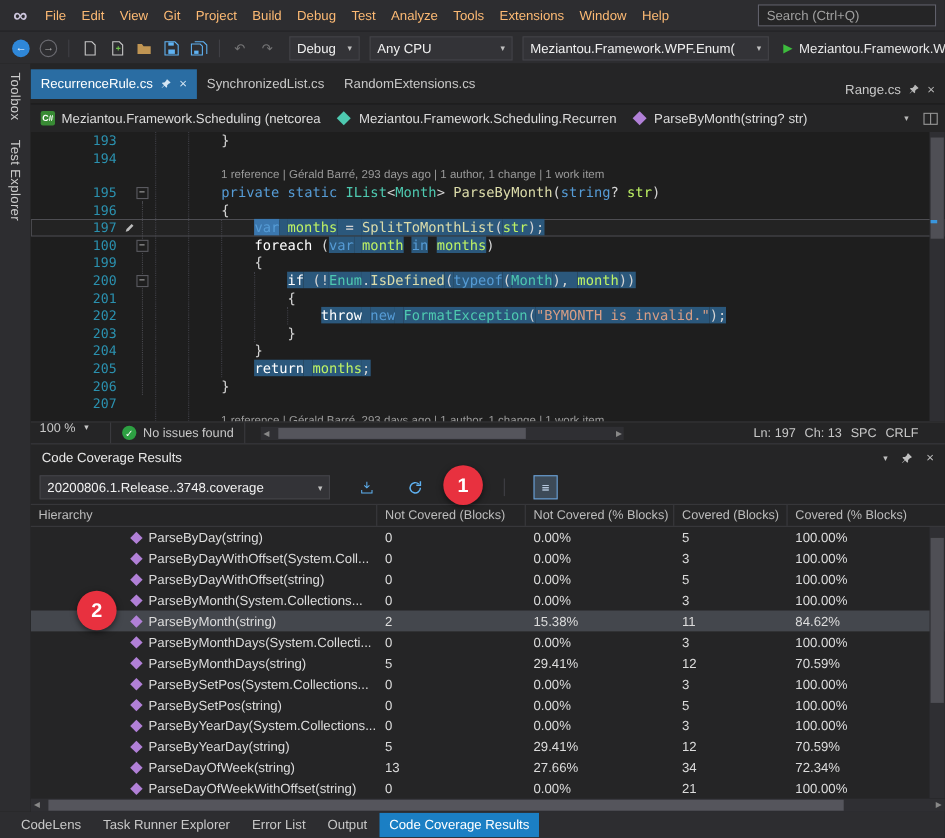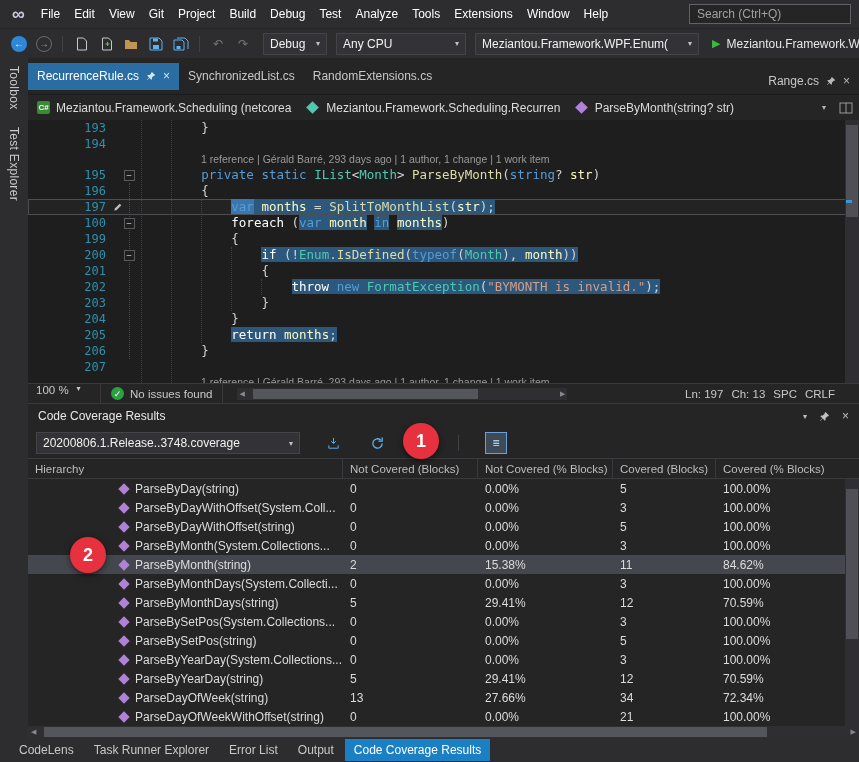--- a/index.html
+++ b/index.html
@@ -3,21 +3,21 @@
 <meta charset="utf-8">
 <style>
 *{margin:0;padding:0;box-sizing:border-box}
 html,body{width:859px;height:762px;background:#1e1e1e;overflow:hidden}
 body{font-family:"Liberation Sans",sans-serif;font-size:12px;color:#d0d0d0;position:relative;display:flex;flex-direction:column}
 svg{display:block}
 
 
 .menu-bar{height:28px;flex:none;background:#2d2d30;display:flex;align-items:center;padding:0 6px;gap:1px}
 .vs-logo{color:#cdc6dd;font-size:18px;line-height:1;margin:0 8px 0 6px;font-weight:bold}
-.menu-item{padding:5px 7px;color:#ffffff;white-space:nowrap}
+.menu-item{padding:5px 7px;color:#fdba74;white-space:nowrap}
 .search-box{margin-left:auto;margin-right:2px;width:162px;height:20px;background:#252526;border:1px solid #60606a;color:#a0a0a0;font-size:12px;padding:0 7px;font-family:"Liberation Sans",sans-serif;outline:none}
 .search-box::placeholder{color:#a0a0a0}
 
 
 .toolbar{height:30px;flex:none;background:#2d2d30;display:flex;align-items:center;padding:0 8px;gap:3px;border-top:1px solid #252528}
 .tb-icon{width:22px;height:22px;display:flex;align-items:center;justify-content:center;color:#c8c8c8;flex:none}
 .tb-sep{width:1px;height:16px;background:#404045;margin:0 4px;flex:none}
 .circle-btn{width:16px;height:16px;border-radius:50%;background:#2f87d8;color:#fff;font-size:10px;display:flex;align-items:center;justify-content:center}
 .circle-btn.fwd{background:transparent;border:1px solid #6a6a70;color:#b0b0b0}
 .dis{opacity:.45}
@@ -63,21 +63,21 @@
 #g12{left:203px;top:127px;height:64px}
 #g16{left:233px;top:159px;height:16px}
 #gf{left:101px;top:63px;height:176px;border-left:1px dotted #48484d}
 .c-row{display:flex;height:16px;line-height:16px;position:relative}
 .c-row.current{background:rgba(120,120,120,.07);box-shadow:inset 0 0 0 1px #4d4d52}
 .ln{width:84px;flex:none;text-align:right;padding-right:6px;color:#2b91af;font-size:12px}
 .glyph{width:11px;flex:none;display:flex;align-items:center;justify-content:center}
 .fold{width:12px;flex:none;display:flex;align-items:center;justify-content:center}
 .foldbox{width:11px;height:11px;border:1px solid #5a5a60;background:#1e1e1e;color:#c0c0c0;font-size:9px;display:flex;align-items:center;justify-content:center}
 .ctext{white-space:pre;padding-left:6px}
-.tok-p{color:#d4d4d4}.tok-k{color:#569cd6}.tok-kc{color:#ffffff}.tok-ty{color:#4ec9b0}.tok-m{color:#dcdcaa}.tok-v{color:#fef9c3}.tok-s{color:#d69d85}
+.tok-p{color:#d4d4d4}.tok-k{color:#569cd6}.tok-kc{color:#ffffff}.tok-ty{color:#4ec9b0}.tok-m{color:#dcdcaa}.tok-v{color:#bef264}.tok-s{color:#d69d85}
 .cov{background:#2b587c}
 .sel{background:#3b77ae}
 .cl-row{height:15px;line-height:15px;padding-left:173px;color:#9a9a9a;font-size:10.5px;font-family:"Liberation Sans",sans-serif;white-space:nowrap}
 .ed-vscroll{position:absolute;top:0;right:0;width:14px;height:100%;background:#2f2f33}
 .ed-vscroll .thumb{position:absolute;left:1px;width:12px;top:5px;height:92px;background:#4f4f55}
 .ed-vscroll .mark{position:absolute;left:1px;width:6px;height:3px;background:#3a96dd;top:80px}
 
 
 .ed-status{height:20px;flex:none;background:#252526;border-top:1px solid #3a3a3e;display:flex;align-items:center;font-size:11.5px;color:#c8c8c8}
 .zoom{width:72px;height:100%;display:flex;align-items:flex-start;gap:8px;padding:0 8px}

